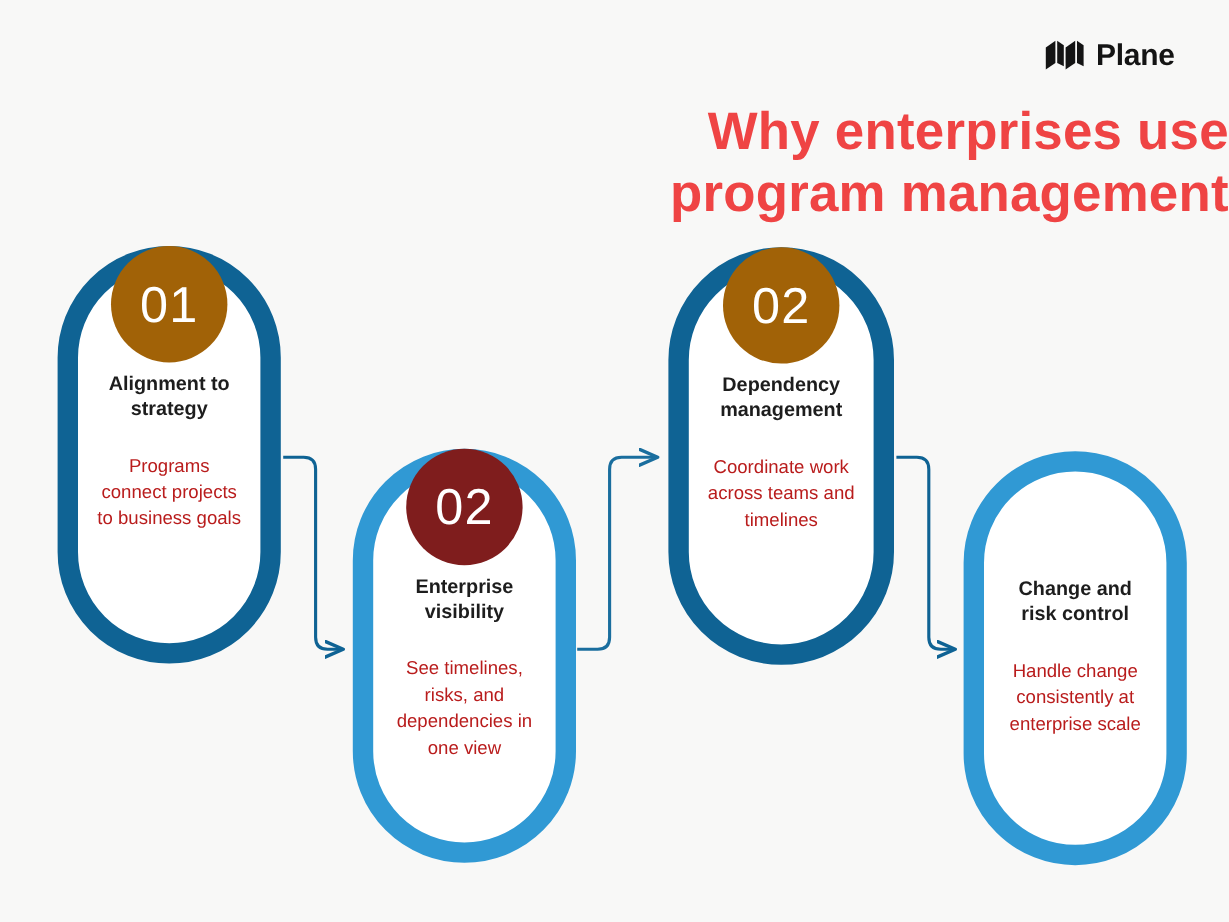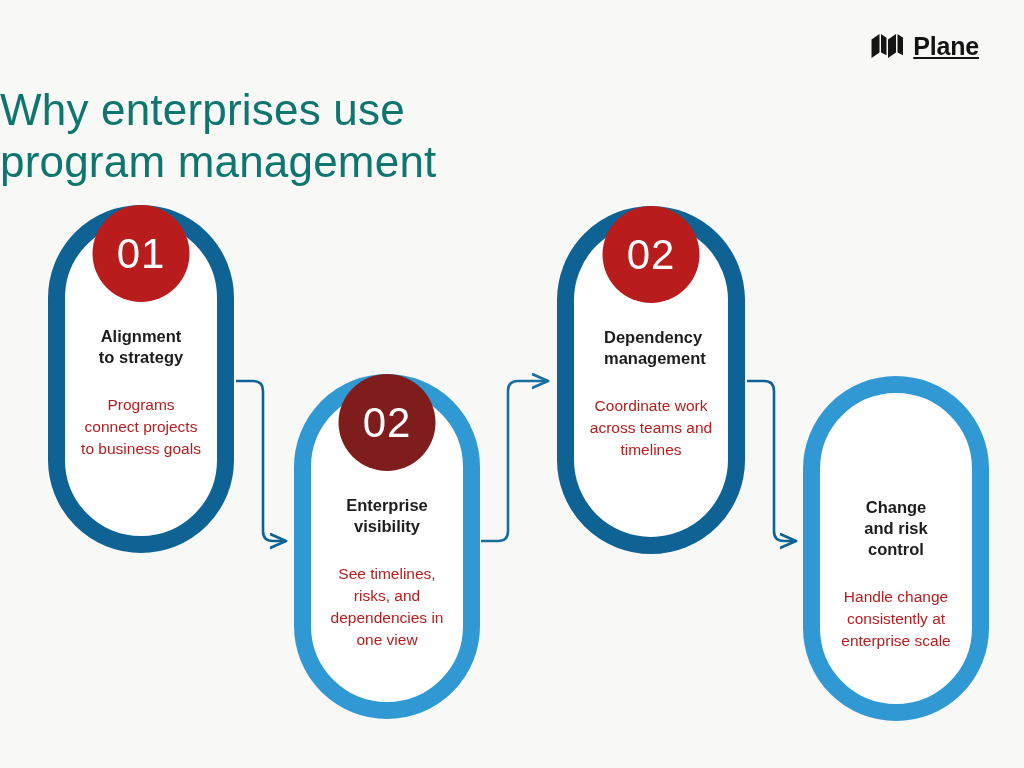--- a/index.html
+++ b/index.html
@@ -37,33 +37,32 @@
     width: 34px;
     height: 26px;
     display: block;
   }
   .brand-name {
     font-size: 25px;
     font-weight: 600;
     color: #141414;
     letter-spacing: -0.2px;
     line-height: 1;
-    text-decoration: underline;
   }
 
   
   .title {
     position: absolute;
     left: 0;
     top: 84px;
     width: 1024px;
-    text-align: left;
-    color: #0f766e;
+    text-align: right;
+    color: #ef4444;
     font-size: 44px;
-    font-weight: 400;
+    font-weight: 700;
     line-height: 1.18;
     letter-spacing: 0.2px;
   }
   .title .line { display: block; }
 
   
   #connectors {
     position: absolute;
     left: 0;
     top: 0;
@@ -97,35 +96,35 @@
     border-radius: 50%;
     display: flex;
     align-items: center;
     justify-content: center;
     color: #ffffff;
     font-size: 42px;
     font-weight: 400;
     letter-spacing: 1px;
     line-height: 1;
   }
-  .badge.dark  { background: #b91c1c; }
+  .badge.dark  { background: #a16207; }
   .badge.light { background: #7f1d1d; }
 
   .card-body {
     width: 100%;
     box-sizing: border-box;
     padding: 88px 14px 0 14px;
     text-align: center;
   }
   .card-title {
     color: #1d1d1d;
     font-size: 16.5px;
     font-weight: 700;
     line-height: 1.28;
-    margin: 16px;
+    margin: 0;
   }
   .card-desc {
     color: #b91c1c;
     font-size: 15.5px;
     font-weight: 400;
     line-height: 1.42;
     margin: 26px 0 0 0;
   }
 </style>
 </head>

